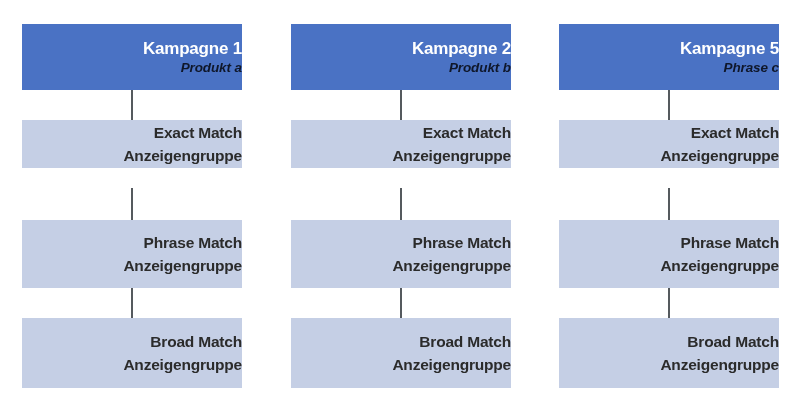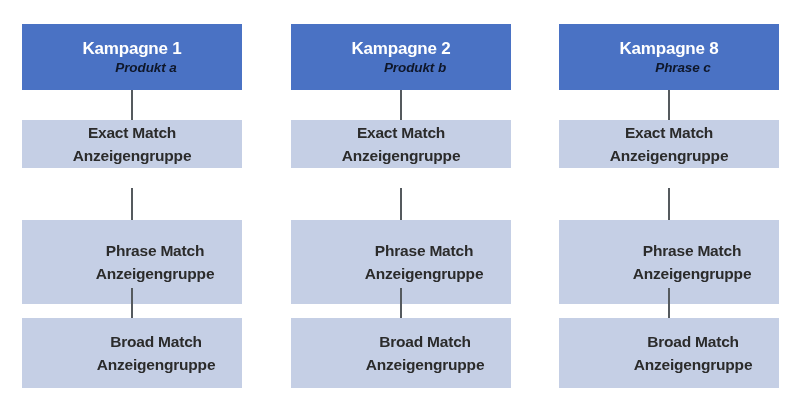--- a/index.html
+++ b/index.html
@@ -29,21 +29,21 @@
   .col-2 { left: 291px; }
   .col-3 { left: 559px; }
 
   .node {
     position: absolute;
     left: 0;
     width: 220px;
     box-sizing: border-box;
     display: flex;
     flex-direction: column;
-    align-items: center;
+    align-items: flex-end;
     justify-content: center;
     text-align: center;
   }
 
   .campaign-node {
     top: 24px;
     height: 66px;
     background: #4a72c4;
   }
   .campaign-title {
@@ -60,21 +60,21 @@
     font-style: italic;
     line-height: 17px;
     letter-spacing: -0.1px;
     margin-left: 28px;
   }
 
   .adgroup-node {
     background: #c5cfe5;
   }
   .row-1 { top: 120px; height: 48px; }
-  .row-2 { top: 220px; height: 84px; padding-left: 46px; }
+  .row-2 { top: 220px; height: 68px; padding-left: 46px; }
   .row-3 { top: 318px; height: 70px; padding-left: 48px; }
 
   .adgroup-line {
     color: #2b2b2b;
     font-size: 15.5px;
     font-weight: bold;
     line-height: 23px;
     letter-spacing: -0.2px;
   }
 
@@ -132,21 +132,21 @@
     </div>
     <div class="connector conn-c"></div>
     <div class="node adgroup-node row-3">
       <div class="adgroup-line">Broad Match</div>
       <div class="adgroup-line">Anzeigengruppe</div>
     </div>
   </div>
 
   <div class="column col-3">
     <div class="node campaign-node">
-      <div class="campaign-title">Kampagne 8</div>
+      <div class="campaign-title">Kampagne 5</div>
       <div class="campaign-subtitle">Phrase c</div>
     </div>
     <div class="connector conn-a"></div>
     <div class="node adgroup-node row-1">
       <div class="adgroup-line">Exact Match</div>
       <div class="adgroup-line">Anzeigengruppe</div>
     </div>
     <div class="connector conn-b"></div>
     <div class="node adgroup-node row-2">
       <div class="adgroup-line">Phrase Match</div>

